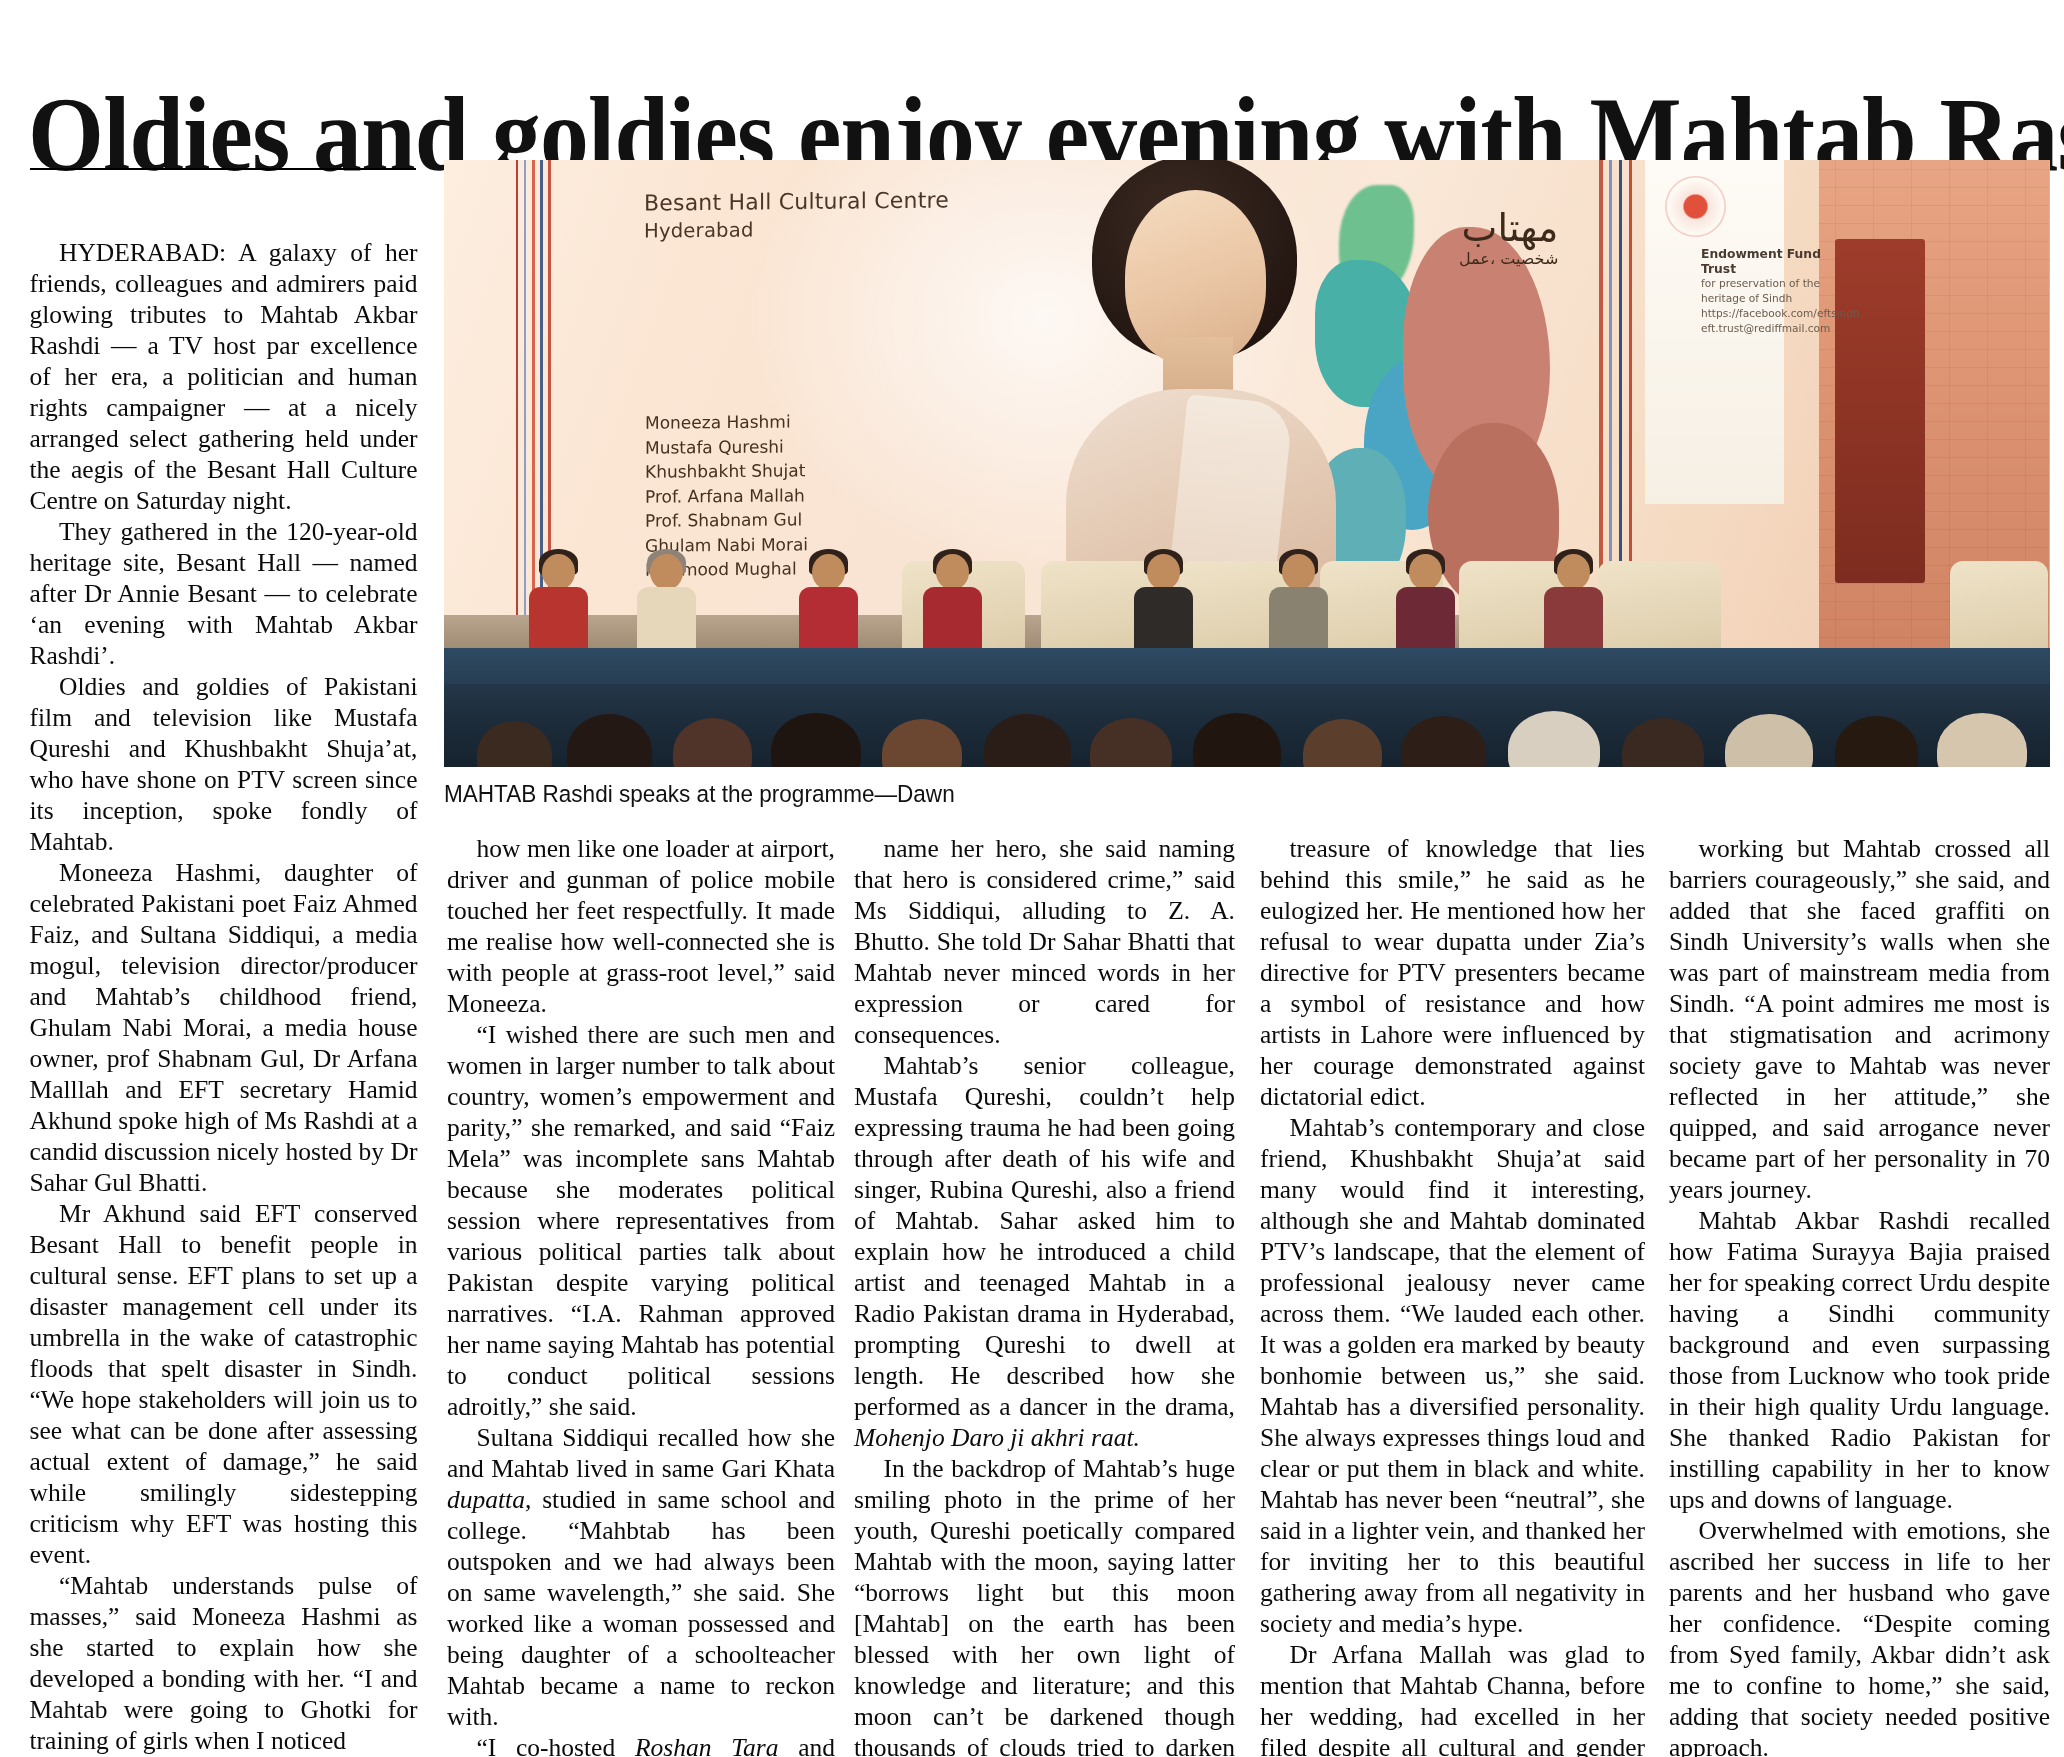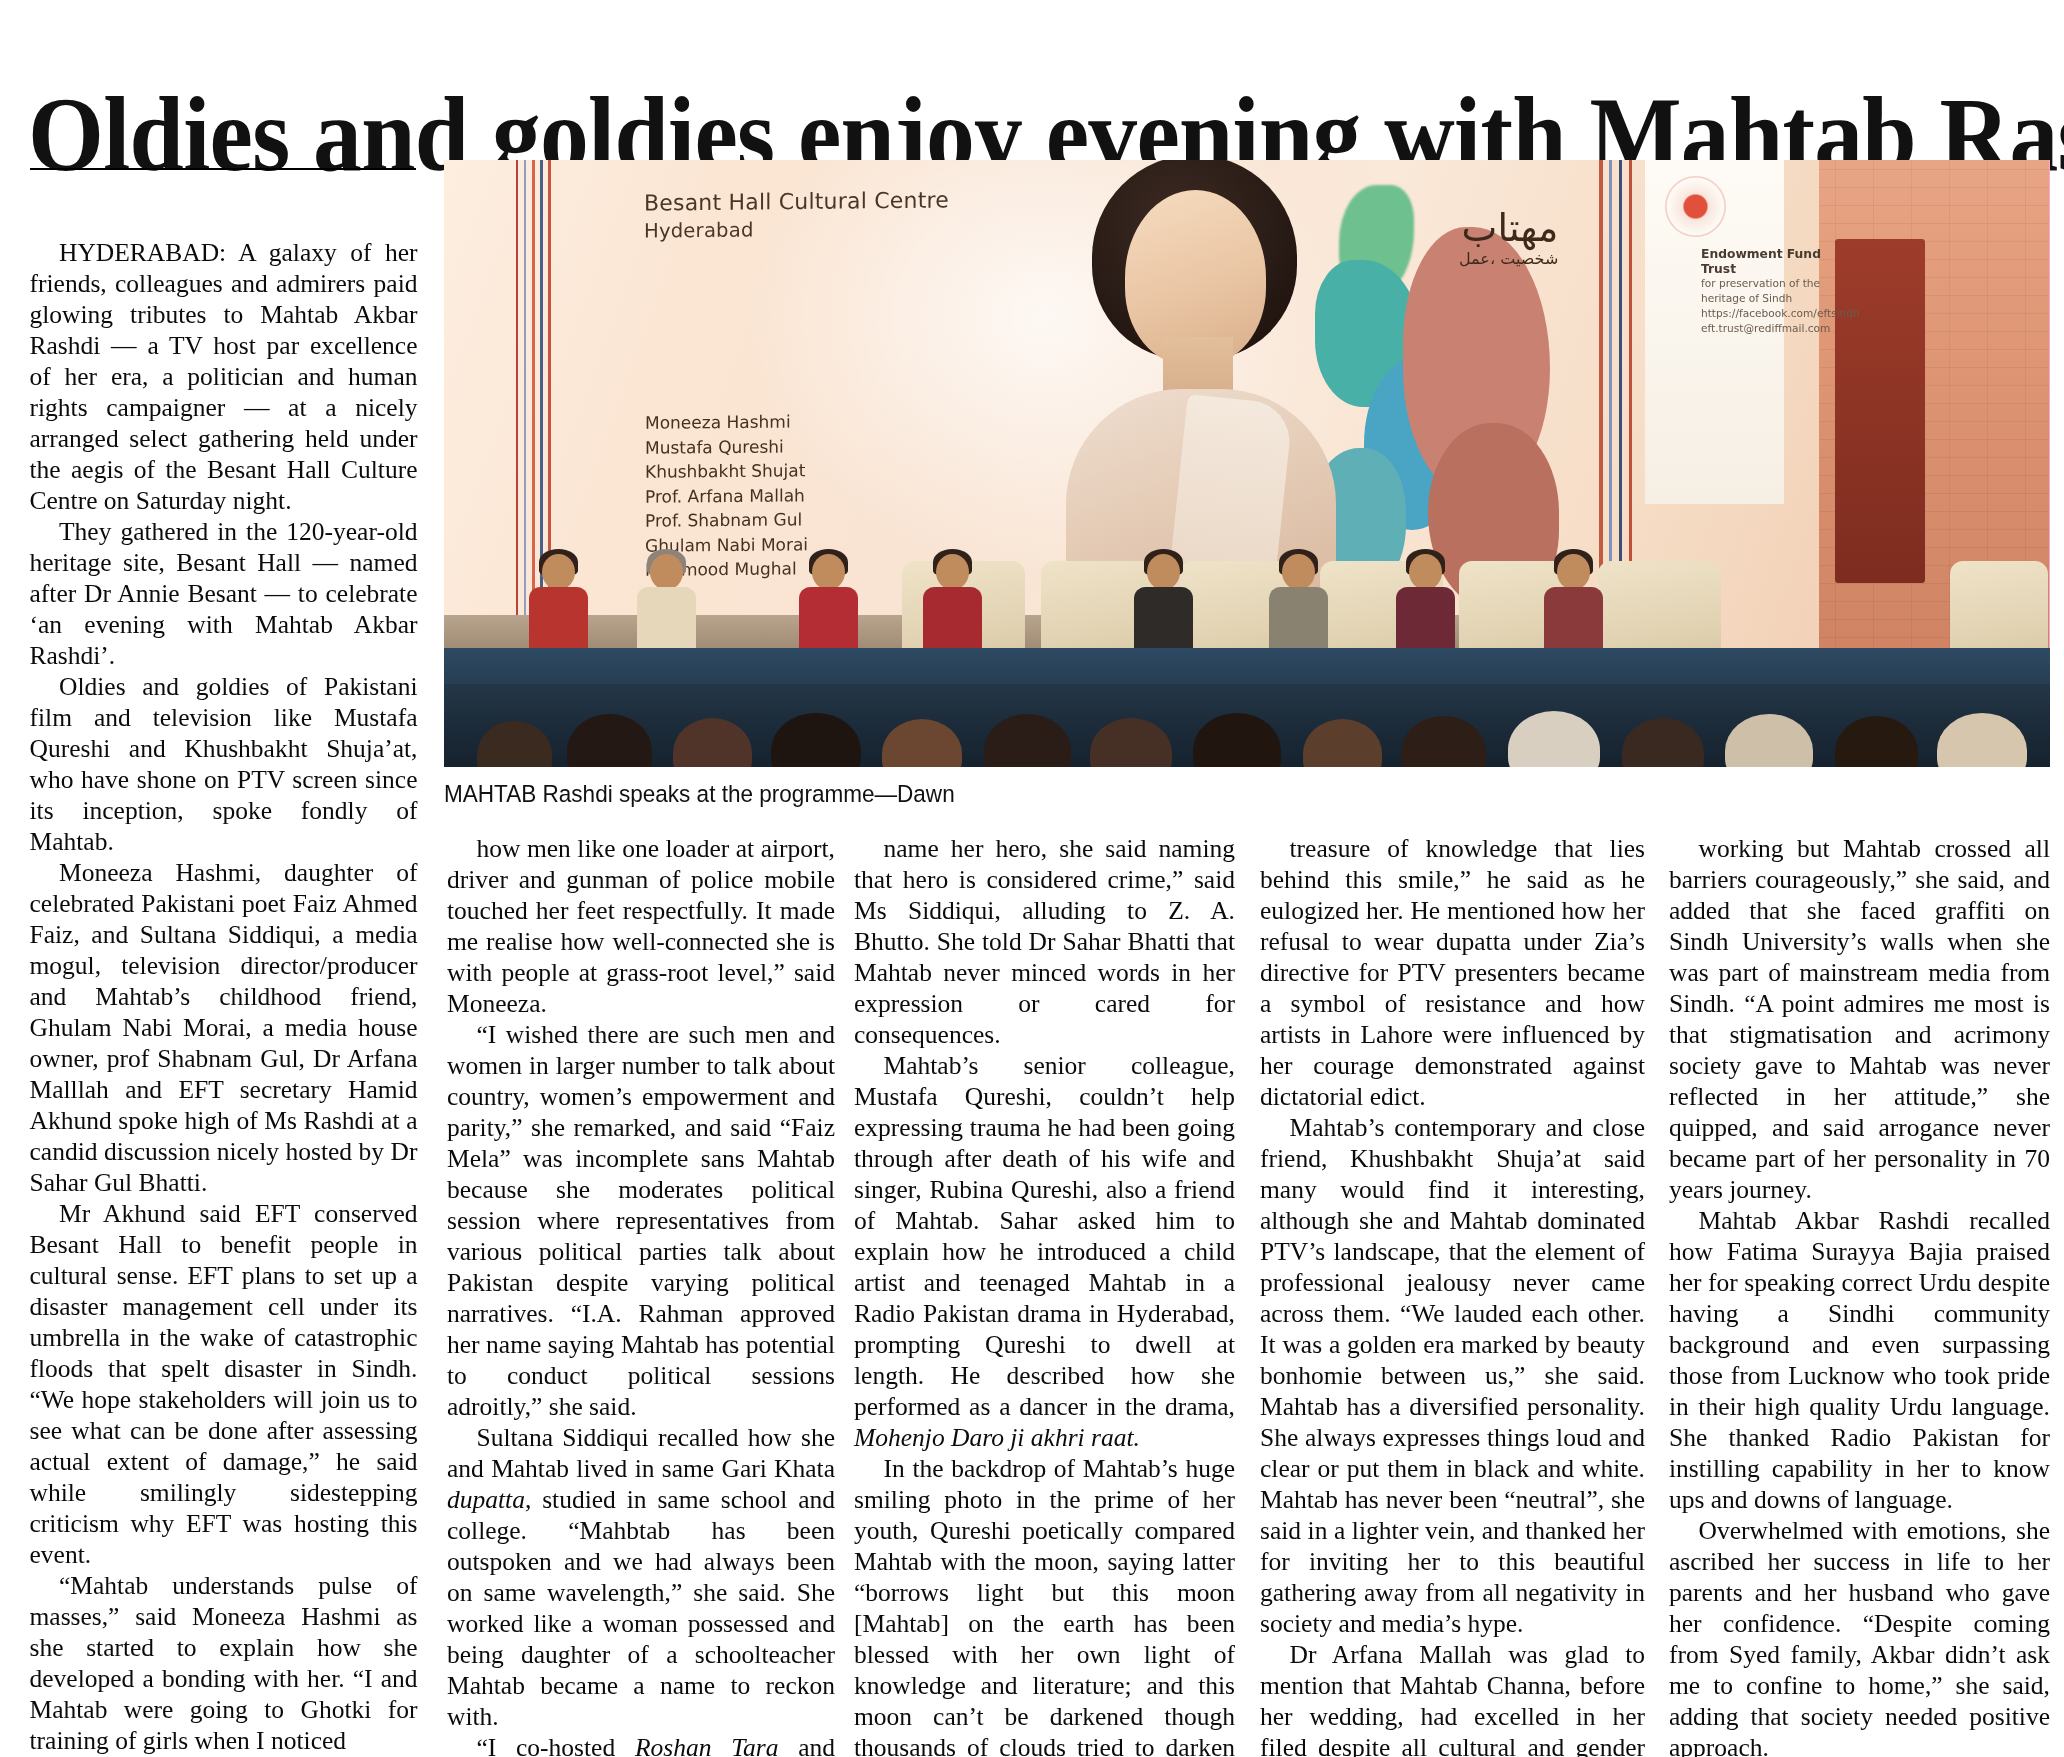--- a/index.html
+++ b/index.html
@@ -101,21 +101,21 @@
   .col i, .col em { font-style: italic; }
 
   
   .photo {
     position: absolute;
     left: 444px;
     top: 160px;
     width: 1606px;
     height: 607px;
     overflow: hidden;
-    background: #f9a8d4;
+    background: #5eead4;
   }
   .photo-inner { position: absolute; inset: 0; }
 
   
   .backdrop {
     position: absolute;
     left: 0; top: 0;
     width: 1375px; height: 491px;
     background: linear-gradient(110deg,
        #fdeee0 0%, #fbe6d4 18%, #f9e4d3 40%,

